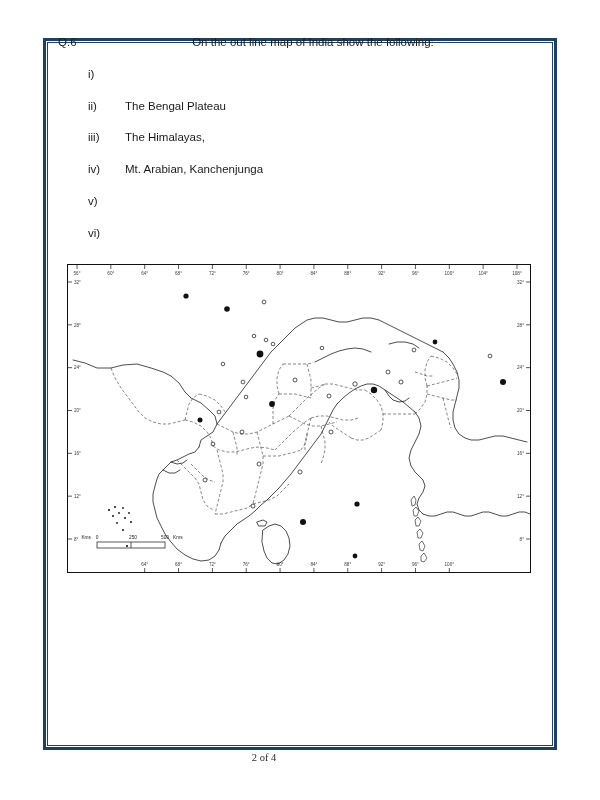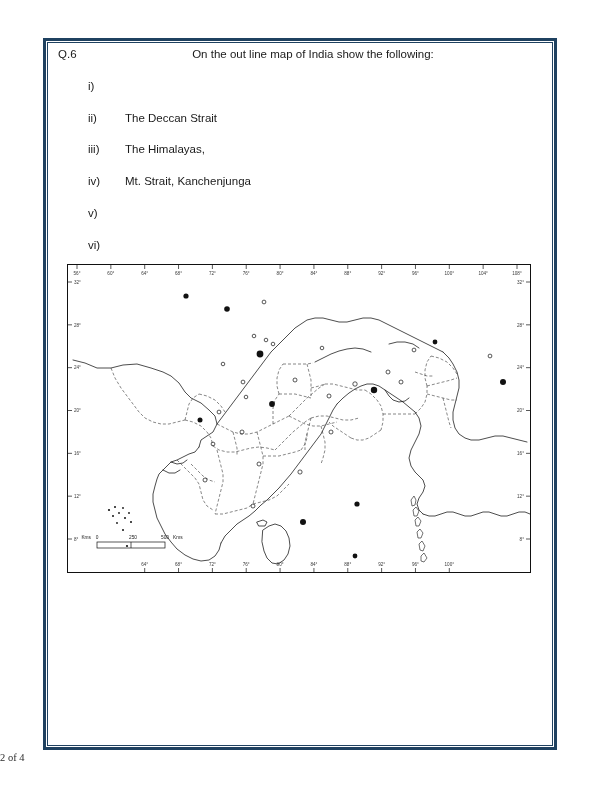--- a/index.html
+++ b/index.html
@@ -32,21 +32,21 @@
     width: 506px;
     height: 704px;
     border: 1px solid #1f4160;
     box-sizing: border-box;
   }
 
   
   #question-block {
     position: absolute;
     left: 58px;
-    top: 48px;
+    top: 36px;
     width: 480px;
   }
   .q-head {
     display: flex;
     align-items: baseline;
     font-size: 11.5px;
     color: #1a1a1a;
     line-height: 1.2;
   }
   .q-number {
@@ -87,21 +87,21 @@
     width: 464px;
     height: 309px;
   }
 
   
   #page-footer {
     position: absolute;
     left: 0;
     top: 752px;
     width: 528px;
-    text-align: left;
+    text-align: center;
     font-family: "Liberation Serif", serif;
     font-size: 10.5px;
     color: #2b2b2b;
   }
 </style>
 </head>
 <body>
 
 <div id="page-frame-outer"></div>
 <div id="page-frame-inner"></div>
@@ -110,29 +110,29 @@
   <div class="q-head">
     <span class="q-number">Q.6</span>
     <span class="q-text">On the out line map of India show the following:</span>
   </div>
 
   <div class="sub-item">
     <span class="sub-marker">i)</span>
   </div>
   <div class="sub-item">
     <span class="sub-marker">ii)</span>
-    <span class="sub-label">The Deccan Strait</span>
+    <span class="sub-label">The Bengal Plateau</span>
   </div>
   <div class="sub-item">
     <span class="sub-marker">iii)</span>
     <span class="sub-label">The Himalayas,</span>
   </div>
   <div class="sub-item">
     <span class="sub-marker">iv)</span>
-    <span class="sub-label">Mt. Strait, Kanchenjunga</span>
+    <span class="sub-label">Mt. Arabian, Kanchenjunga</span>
   </div>
   <div class="sub-item">
     <span class="sub-marker">v)</span>
   </div>
   <div class="sub-item">
     <span class="sub-marker">vi)</span>
   </div>
 </div>
 
 <div id="map-figure">

